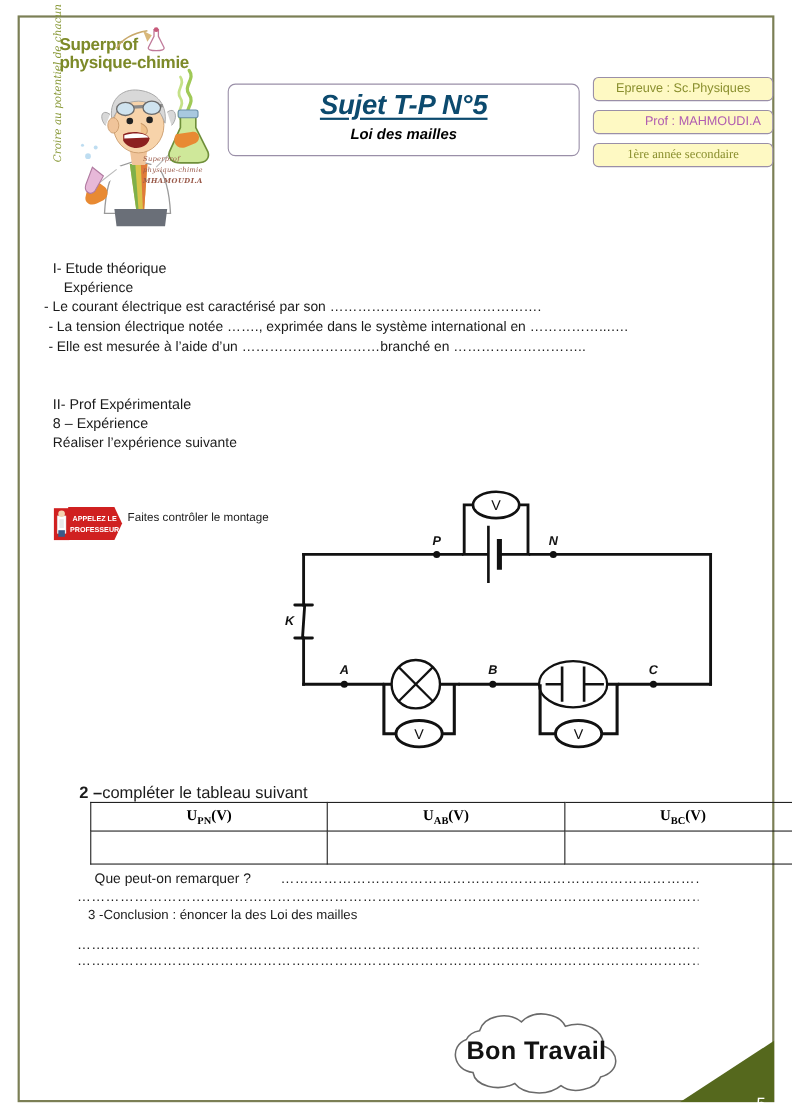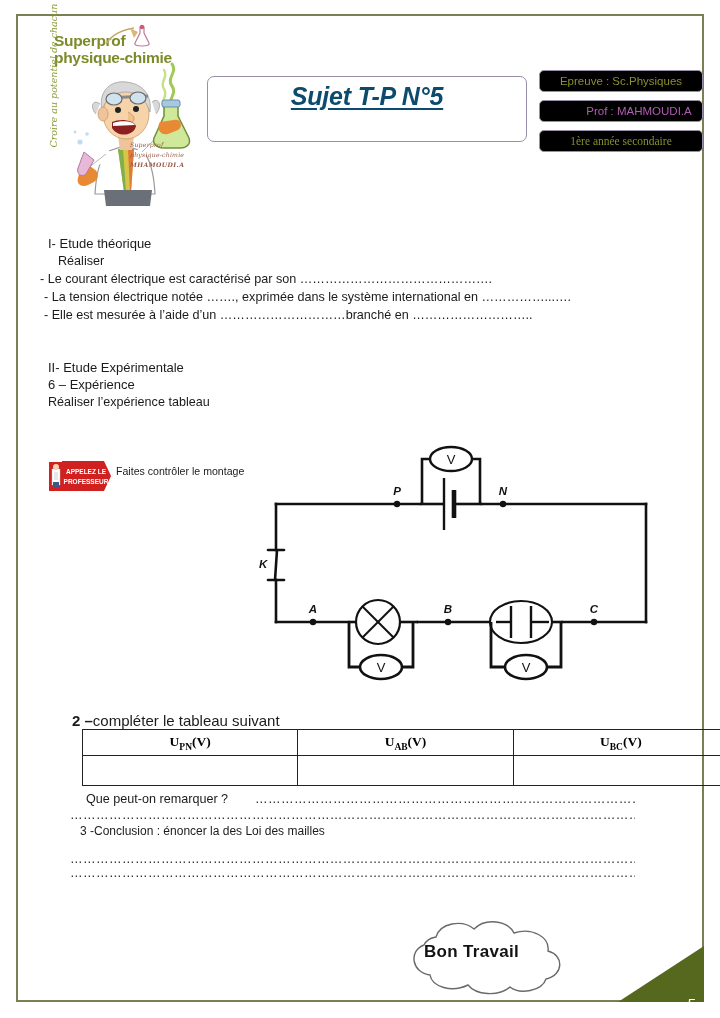--- a/index.html
+++ b/index.html
@@ -101,21 +101,21 @@
   }
 
   
   .tag-box {
     position: absolute;
     left: 539px;
     width: 164px;
     height: 22px;
     border: 1.2px solid #9a8fa8;
     border-radius: 5px;
-    background: #000000;
+    background: #fef9c3;
     font-size: 11.5px;
     text-align: center;
     line-height: 20px;
     white-space: nowrap;
     overflow: hidden;
   }
   #tag-epreuve { top: 70px; color: #8a8f2e; }
   #tag-prof    { top: 100px; color: #b05cb0; padding-left: 36px; }
   #tag-niveau  { top: 130px; color: #8a8f2e; font-family: Liberation Serif, serif; }
 
@@ -196,21 +196,21 @@
     font-size: 12px; color: #1b1b1b; white-space: nowrap;
   }
   #dots-3 { left: 70px; top: 852px; width: 565px; }
   #dots-4 { left: 70px; top: 866px; width: 565px; }
 
   
   #cloud { position: absolute; left: 392px; top: 915px; }
   #cloud-text {
     position: absolute;
     left: 424px; top: 942px;
-    font-size: 17px;
+    font-size: 23px;
     font-weight: bold;
     color: #121212;
     white-space: nowrap;
     letter-spacing: 0.3px;
   }
 
   
   #corner {
     position: absolute;
     right: 16px; bottom: 16px;
@@ -309,35 +309,36 @@
 
     <div id="logo-signature">
       <div>Superprof</div>
       <div>physique-chimie</div>
       <div class="sig-name">MHAMOUDI.A</div>
     </div>
   </div>
 
   <div id="title-box">
     <div id="title-main">Sujet T-P N°5</div>
+    <div id="title-sub">Loi des mailles</div>
   </div>
 
   <div class="tag-box" id="tag-epreuve">Epreuve : Sc.Physiques</div>
   <div class="tag-box" id="tag-prof">Prof : MAHMOUDI.A</div>
   <div class="tag-box" id="tag-niveau">1ère année secondaire</div>
 
   <div class="txt hd" id="s1-head">I-  Etude théorique</div>
-  <div class="txt" id="s1-completer">Réaliser</div>
+  <div class="txt" id="s1-completer">Expérience</div>
   <div class="txt" id="s1-l1">-  Le courant électrique est caractérisé par son ……………………………………….</div>
   <div class="txt" id="s1-l2">- La tension  électrique notée ……., exprimée dans le système international en ……………...….</div>
   <div class="txt" id="s1-l3">- Elle est mesurée à l’aide d’un …………………………branché en ………………………..</div>
 
-  <div class="txt hd" id="s2-head">II-  Etude Expérimentale</div>
-  <div class="txt hd" id="s2-sub">6 – Expérience</div>
-  <div class="txt" id="s2-realiser">Réaliser l’expérience tableau</div>
+  <div class="txt hd" id="s2-head">II-  Prof Expérimentale</div>
+  <div class="txt hd" id="s2-sub">8 – Expérience</div>
+  <div class="txt" id="s2-realiser">Réaliser l’expérience suivante</div>
 
   <svg id="prof-badge" viewBox="0 0 64 32">
     <path d="M14 1 L56 1 L63 16 L56 31 L14 31 Z" fill="#d02020"></path>
     <rect x="1" y="2" width="14" height="29" fill="#d02020"></rect>
 
     <rect x="4" y="9" width="8" height="16" fill="#ffffff" stroke="#cccccc" stroke-width="0.4"></rect>
     <circle cx="8" cy="7" r="3" fill="#f3d3b0"></circle>
     <rect x="5" y="22" width="6" height="6" fill="#3a5a8a"></rect>
     <rect x="6" y="12" width="4" height="8" fill="#e8e8e8"></rect>
     <text x="38" y="14" fill="#ffffff" font-family="Liberation Sans, sans-serif" font-size="6.5" font-weight="bold" text-anchor="middle">APPELEZ LE</text>

